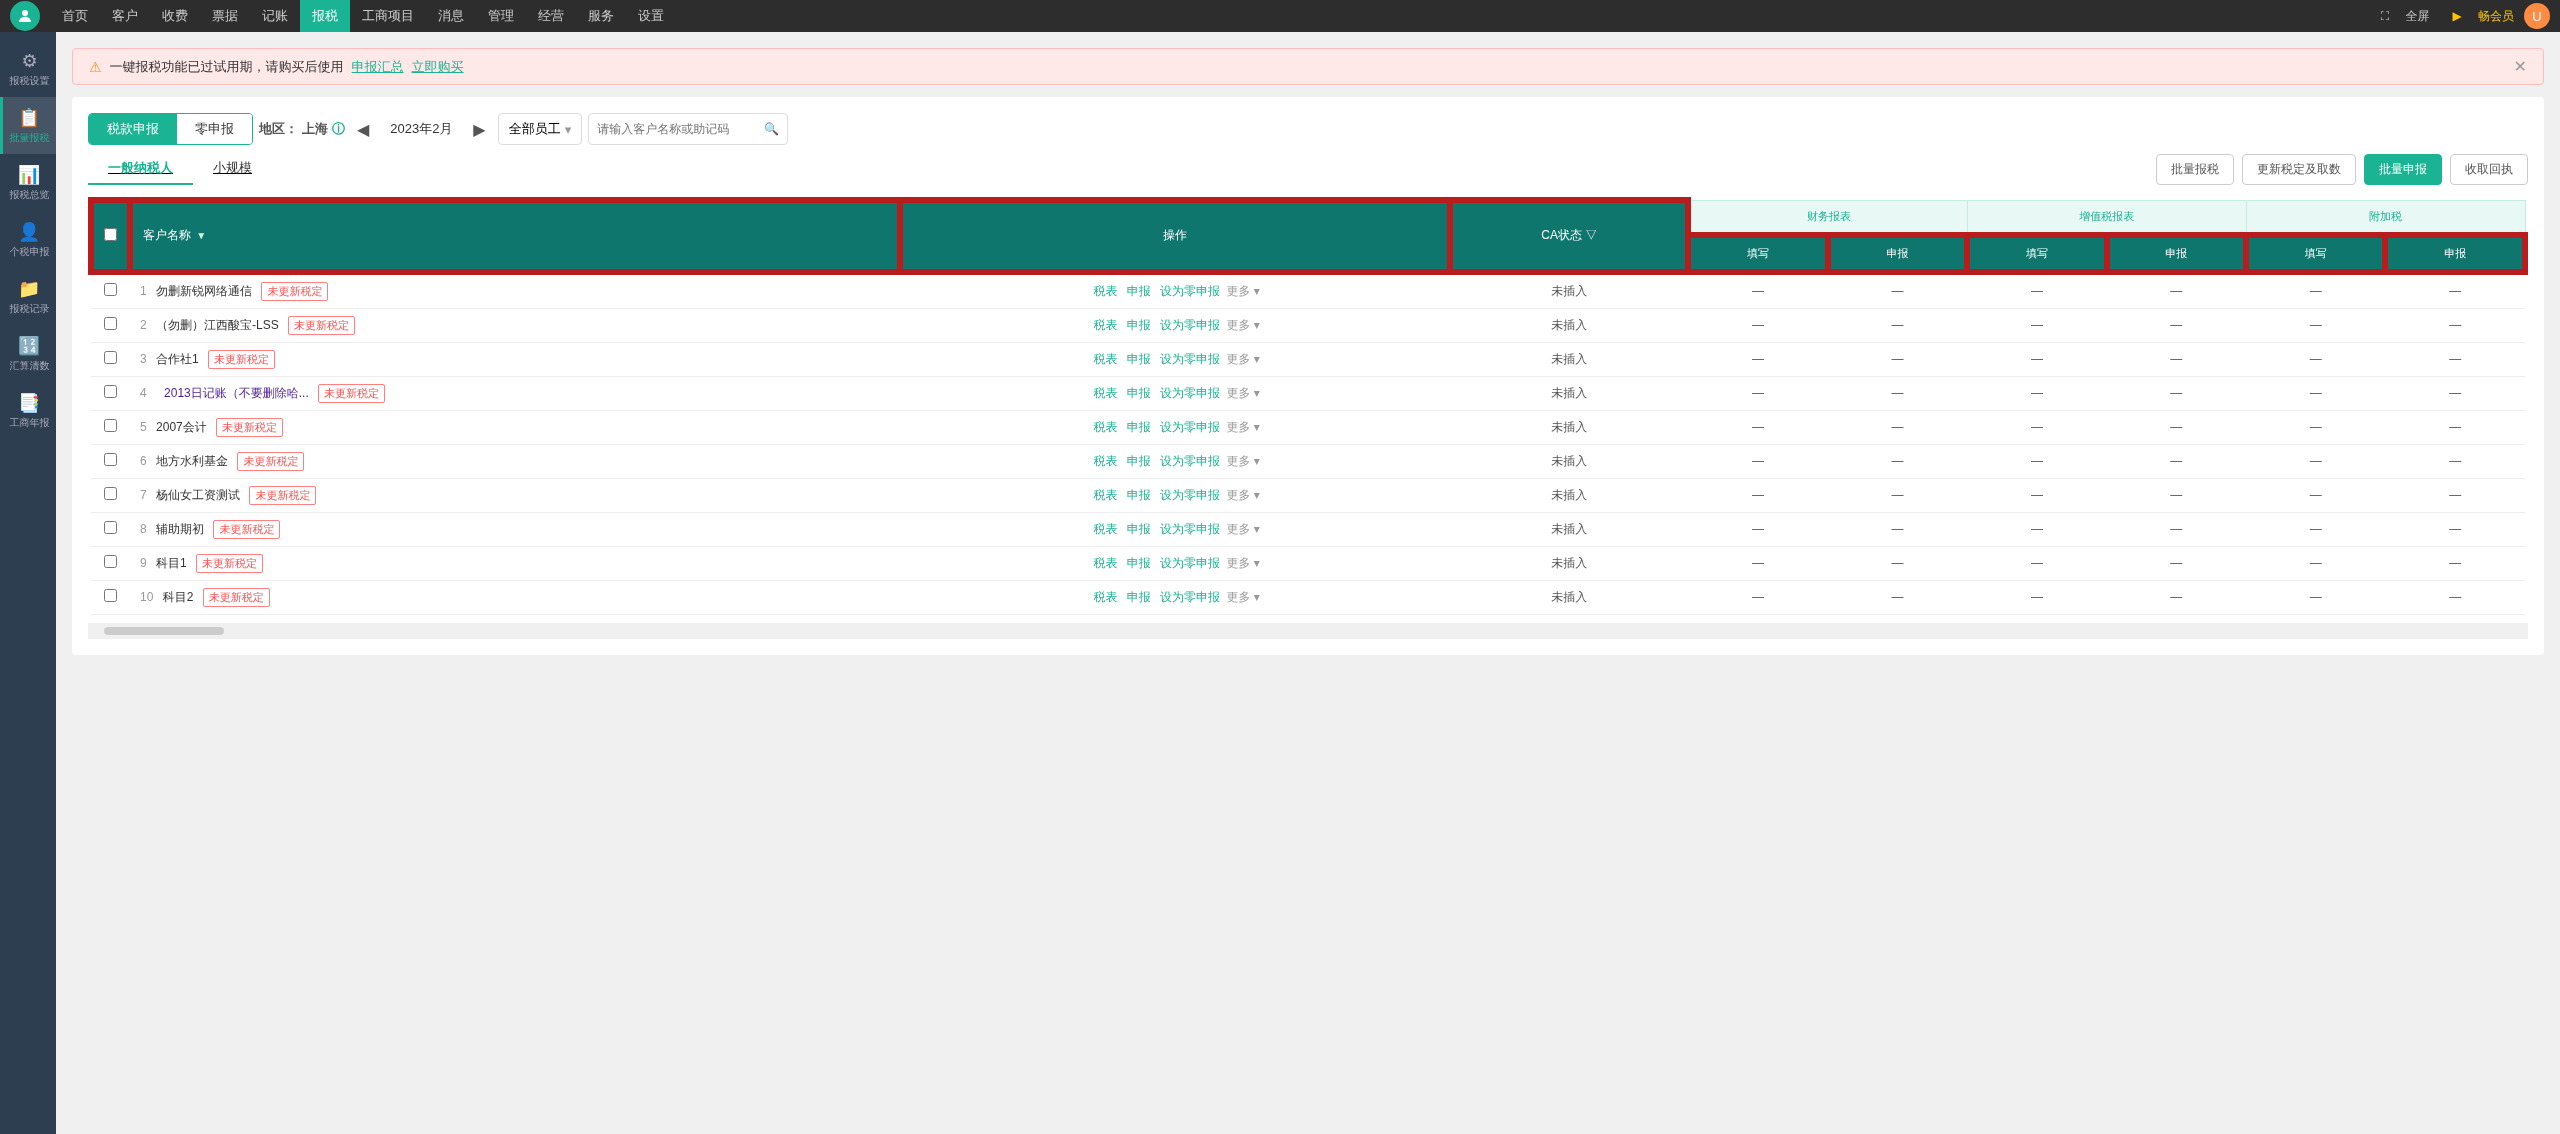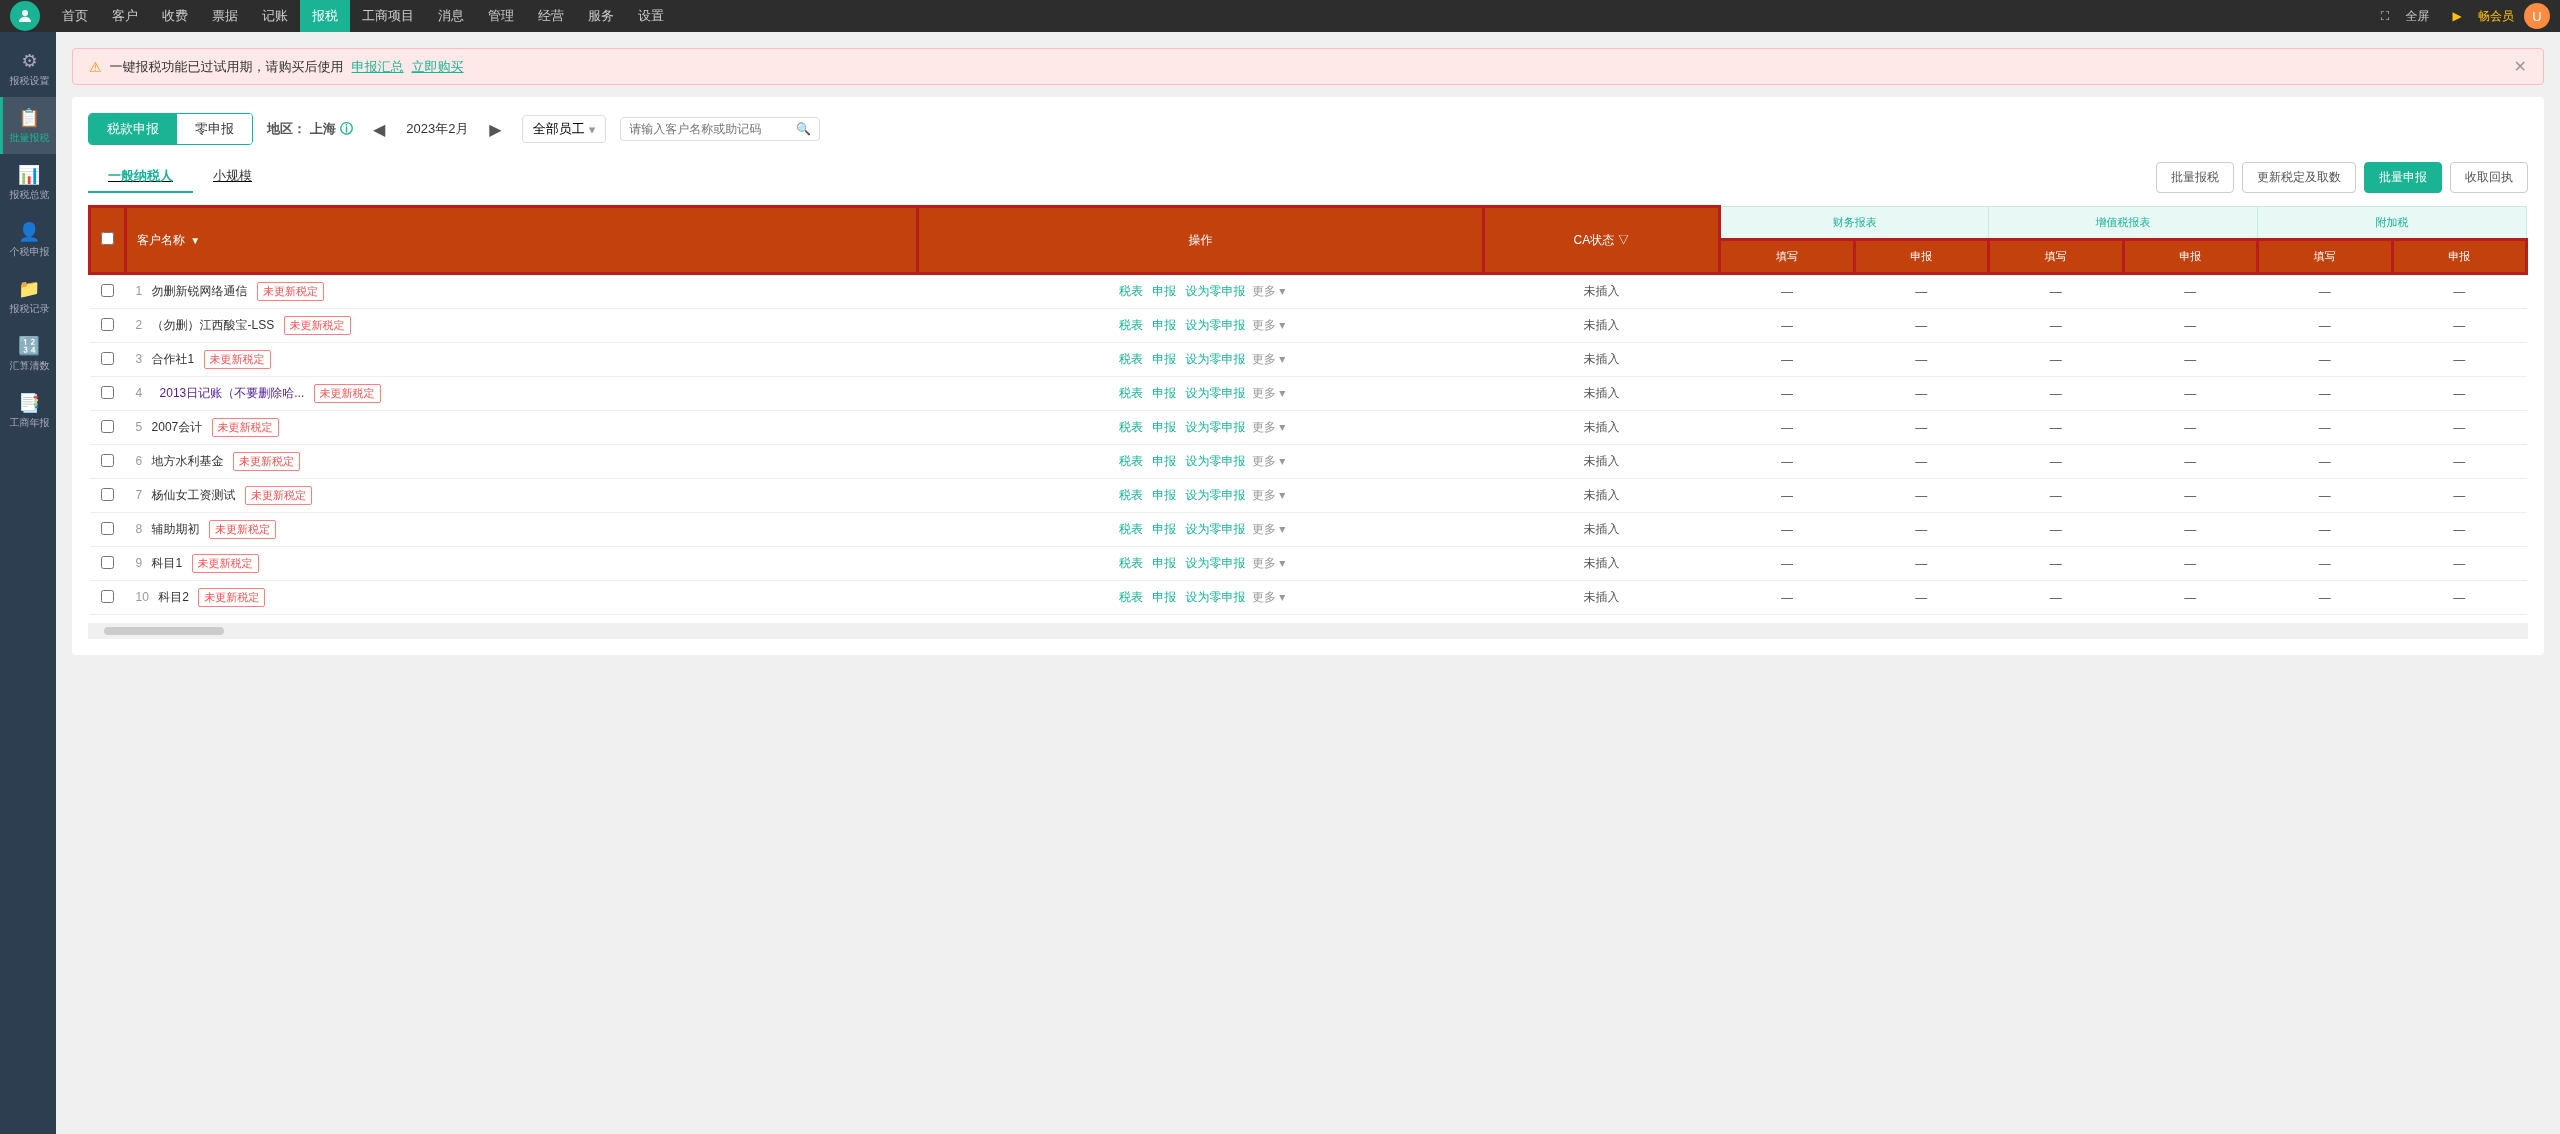--- a/index.html
+++ b/index.html
@@ -28,21 +28,21 @@
     
     .notification-bar { background: #ffe8e8; border: 1px solid #ffbdbd; border-radius: 4px; padding: 8px 16px; display: flex; align-items: center; gap: 8px; margin-bottom: 12px; font-size: 13px; color: #333; }
     .notification-bar .warn-icon { color: #ff8c00; font-size: 14px; }
     .notification-bar a { color: #1ab394; text-decoration: underline; cursor: pointer; }
     .notification-bar .close-btn { margin-left: auto; cursor: pointer; color: #999; font-size: 16px; }
 
     
     .panel { background: #fff; border-radius: 4px; padding: 16px; }
 
     
-    .toolbar-row { display: flex; align-items: center; gap: 14px; margin-bottom: 16px; flex-wrap: wrap; }
+    .toolbar-row { display: flex; gap: 6px; margin-bottom: 8px; flex-wrap: wrap; }
 
     
     .tab-group { display: flex; border: 1px solid #1ab394; border-radius: 4px; overflow: hidden; }
     .tab-btn { padding: 6px 18px; font-size: 13px; cursor: pointer; background: #fff; color: #333; border: none; }
     .tab-btn.active { background: #1ab394; color: #fff; }
 
     
     .location-group { display: flex; align-items: center; gap: 4px; font-size: 13px; color: #555; font-weight: bold; }
     .location-group .info-icon { color: #1ab394; cursor: pointer; }
 
@@ -66,21 +66,21 @@
     .taxpayer-tab { padding: 6px 20px; font-size: 13px; cursor: pointer; background: #fff; color: #333; border-bottom: 2px solid transparent; }
     .taxpayer-tab.active { color: #1ab394; border-bottom: 2px solid #1ab394; font-weight: bold; }
 
     .action-btns { margin-left: auto; display: flex; gap: 8px; }
     .btn { padding: 6px 14px; font-size: 12px; border-radius: 4px; cursor: pointer; border: 1px solid #ddd; background: #fff; color: #333; }
     .btn-primary { background: #1ab394; color: #fff; border-color: #1ab394; }
     .btn-outline { background: #fff; color: #555; border-color: #ccc; }
 
     
     .data-table { width: 100%; border-collapse: collapse; font-size: 12px; }
-    .data-table th { background: #c2410c; color: #fff; padding: 8px 10px; text-align: center; border: 3px solid #b91c1c; font-weight: normal; white-space: nowrap; }
+    .data-table th { background: #0f766e; color: #fff; padding: 8px 10px; text-align: center; border: 6px solid #b91c1c; font-weight: normal; white-space: nowrap; }
     .data-table th.col-name { text-align: left; }
     .data-table td { padding: 7px 10px; border-bottom: 1px solid #eee; text-align: center; color: #555; white-space: nowrap; }
     .data-table td.col-name { text-align: left; color: #333; }
     .data-table .check-col { width: 30px; }
 
     
     .status-badge { display: inline-block; padding: 1px 5px; border: 1px solid #ff8080; color: #ff5050; border-radius: 2px; font-size: 11px; }
 
     
     .action-link { color: #1ab394; cursor: pointer; margin: 0 3px; text-decoration: none; }

